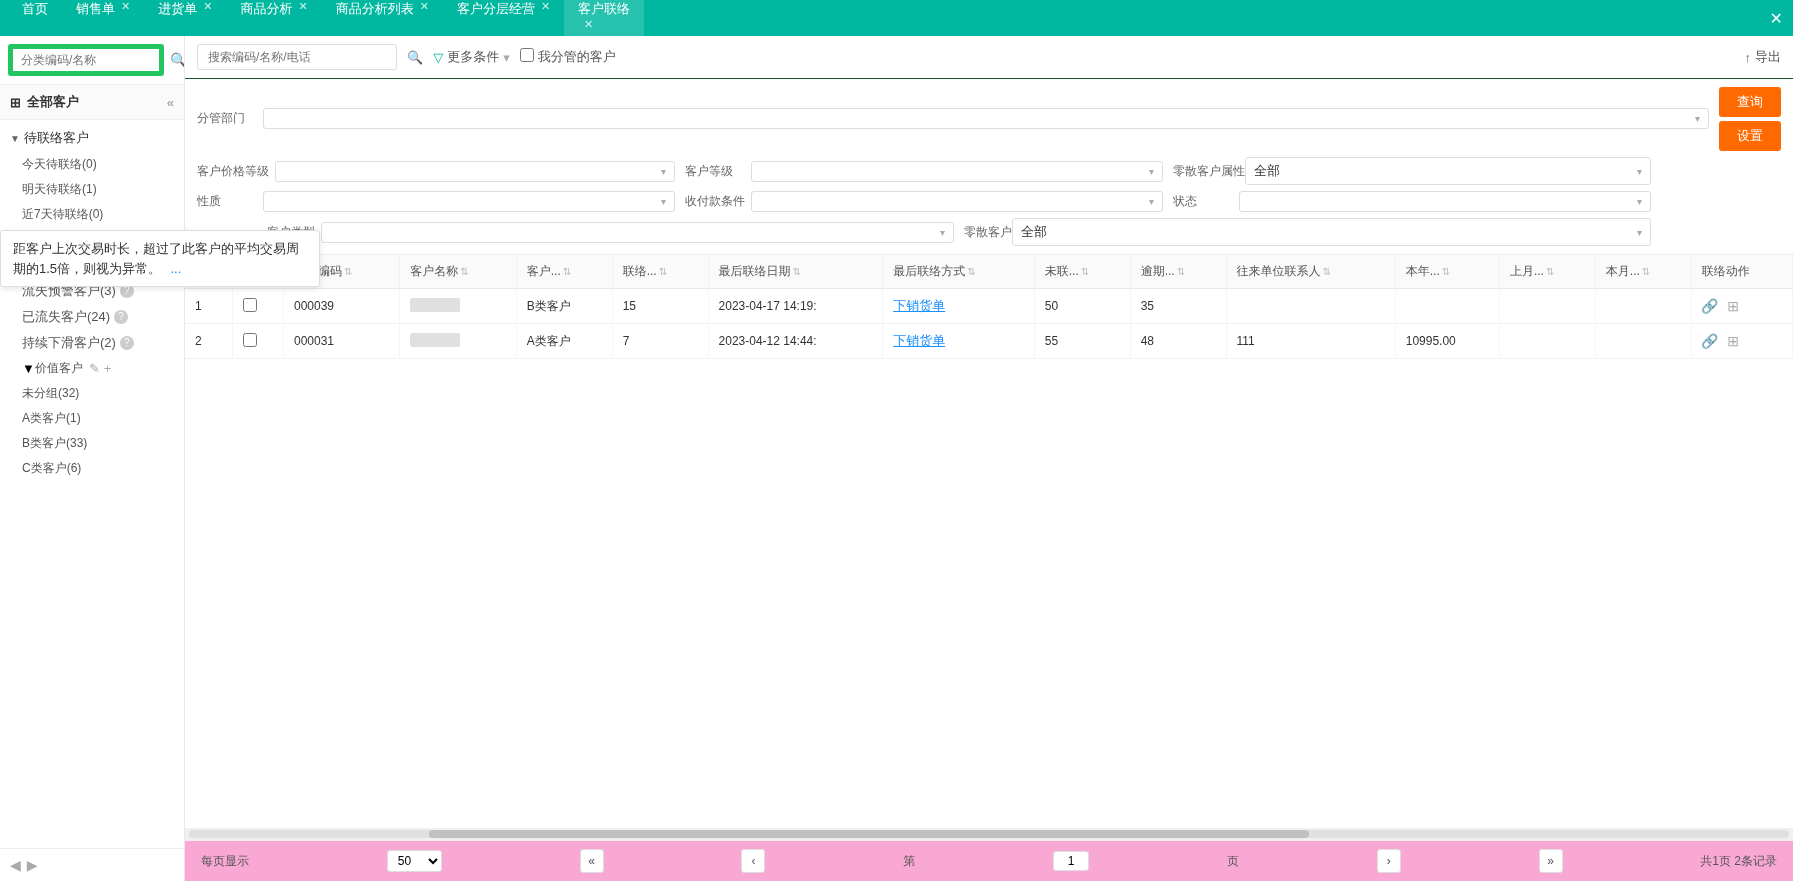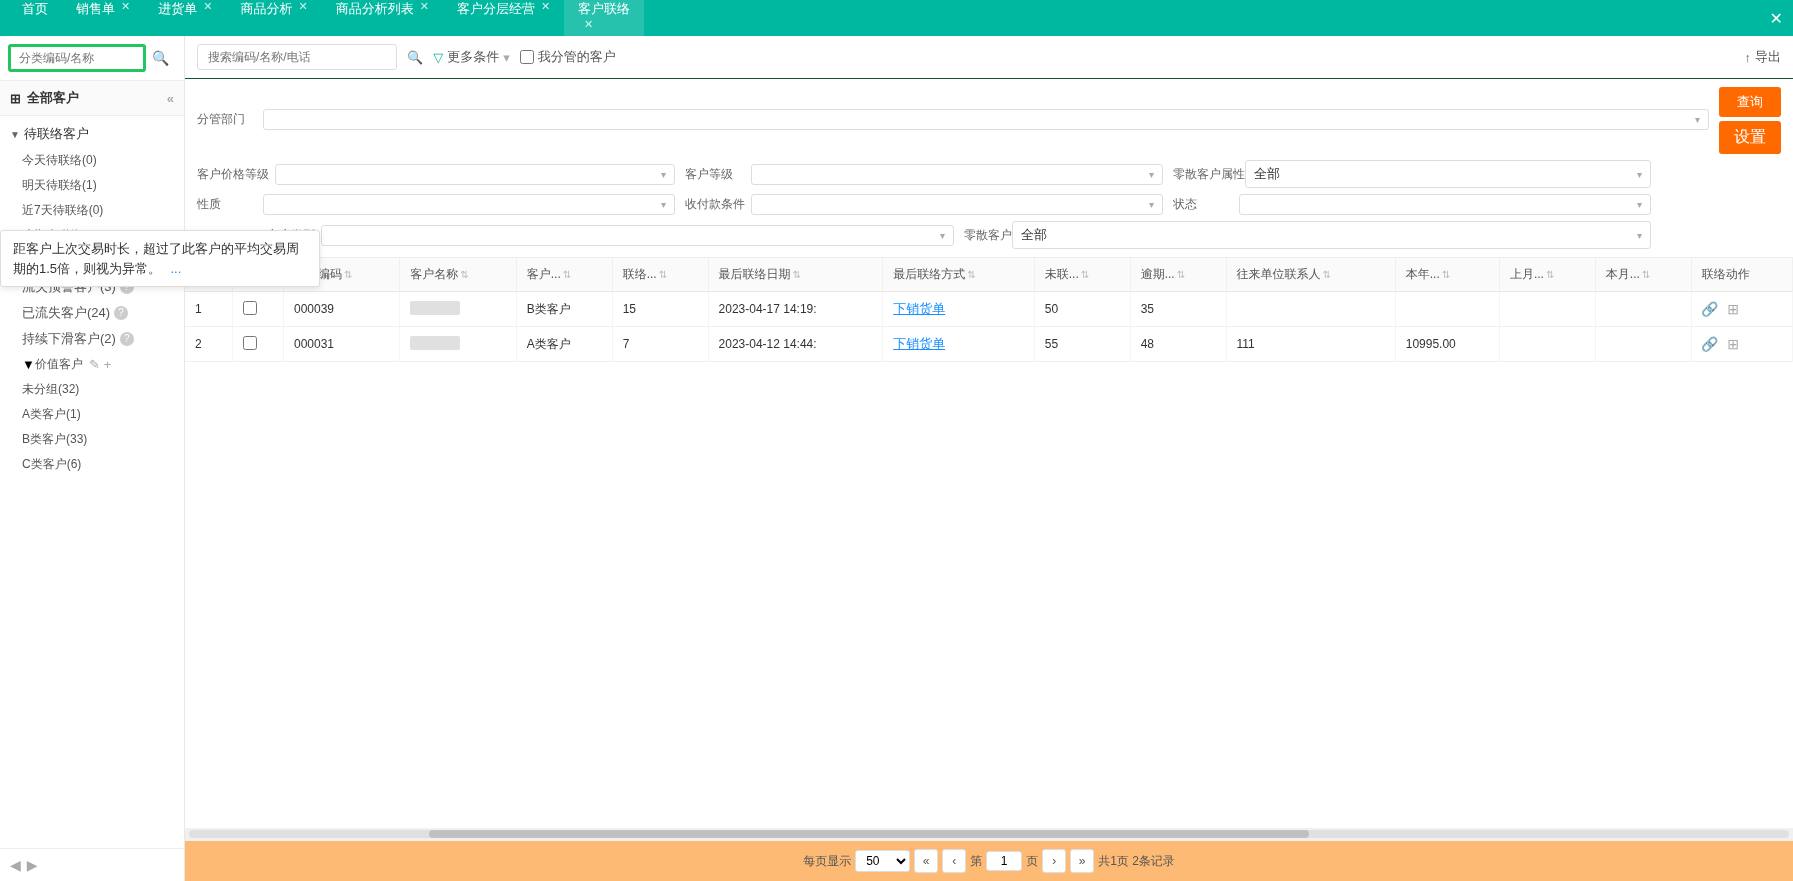--- a/index.html
+++ b/index.html
@@ -54,25 +54,25 @@
       flex-direction: column;
       overflow: hidden;
     }
     .sidebar-search {
       padding: 8px;
       display: flex;
       align-items: center;
       border-bottom: 1px solid #eee;
     }
     .sidebar-search input {
-      border: 3px solid #22c55e;
+      border: 5px solid #22c55e;
       border-radius: 3px;
       padding: 4px 8px;
       font-size: 12px;
-      width: 138px;
+      width: 156px;
       outline: none;
     }
     .sidebar-search .search-icon-btn {
       margin-left: 6px;
       color: #aaa;
       cursor: pointer;
       font-size: 14px;
     }
     .sidebar-section-title {
       display: flex;
@@ -201,21 +201,20 @@
     .more-conditions {
       display: flex;
       align-items: center;
       color: #555;
       cursor: pointer;
       font-size: 12px;
       gap: 4px;
     }
     .my-customers {
       display: flex;
-      align-items: center;
       gap: 4px;
       font-size: 12px;
       color: #555;
     }
     .export-btn {
       margin-left: auto;
       display: flex;
       align-items: center;
       gap: 4px;
       color: #555;
@@ -282,21 +281,21 @@
       cursor: pointer;
       font-size: 13px;
     }
     .btn-settings {
       background: #ff6a00;
       color: white;
       border: none;
       border-radius: 3px;
       padding: 6px 14px;
       cursor: pointer;
-      font-size: 16px;
+      font-size: 13px;
     }
     .btn-container {
       display: flex;
       flex-direction: column;
       gap: 4px;
       align-self: flex-start;
       padding-top: 2px;
     }
     .last-filter-row .filter-item label {
       min-width: 40px;
@@ -394,23 +393,23 @@
       width: 55%;
       height: 8px;
       background: #c0c0c0;
       border-radius: 4px;
     }
 
     
     .pagination {
       display: flex;
       align-items: center;
-      justify-content: center;
+      justify-content: space-between;
       padding: 8px 16px;
-      background: #fdba74;
+      background: #f9a8d4;
       border-top: 1px solid #eee;
       gap: 4px;
     }
     .pagination span { font-size: 12px; color: #555; }
     .page-size-select {
       border: 1px solid #ddd;
       border-radius: 3px;
       padding: 2px 6px;
       font-size: 12px;
       background: white;

